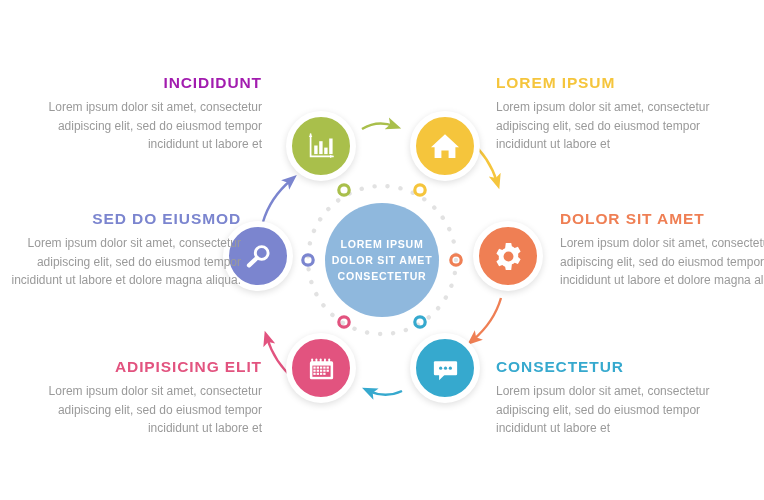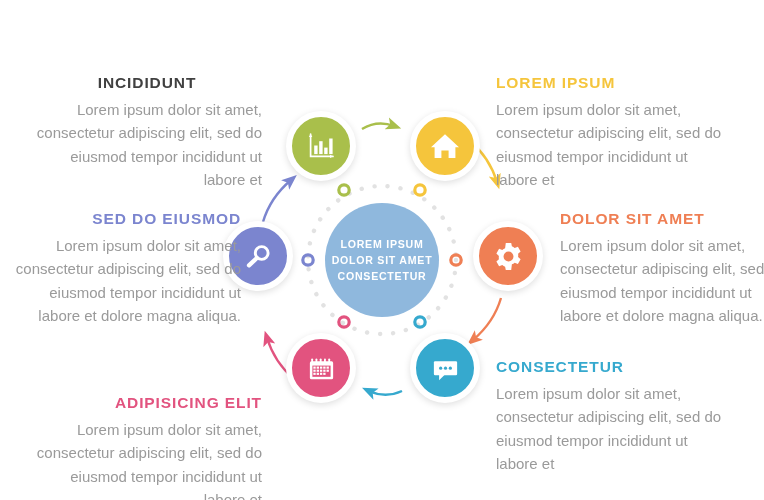--- a/index.html
+++ b/index.html
@@ -33,21 +33,21 @@
     width: 230px;
   }
   .block .title {
     font-size: 15.5px;
     font-weight: bold;
     letter-spacing: 0.9px;
     margin: 0 0 7px 0;
     line-height: 1.1;
   }
   .block .body {
-    font-size: 15px;
+    font-size: 12px;
     color: #9a9a9a;
     line-height: 1.55;
     margin: 0;
   }
   .align-right { text-align: right; }
   .align-left  { text-align: left; }
 
   
   #blk-incididunt   { left: 32px;  top: 74px; }
   #blk-lorem        { left: 496px; top: 74px; }
@@ -232,41 +232,41 @@
   <div class="node" id="node-sed" style="background:#7b85cf;">
     <span>
       <svg width="31" height="31" viewBox="0 0 32 32">
         <circle cx="19.3" cy="12.4" r="6.6" fill="none" stroke="#ffffff" stroke-width="3"></circle>
         <path d="M14.3 17.6 L6.2 25.2" stroke="#ffffff" stroke-width="4.4" stroke-linecap="round"></path>
       </svg>
     </span>
   </div>
 
   <div class="block align-right" id="blk-incididunt">
-    <p class="title" style="color:#404040;text-align:center;">INCIDIDUNT</p>
+    <p class="title" style="color:#a21caf;">INCIDIDUNT</p>
     <p class="body">Lorem ipsum dolor sit amet, consectetur adipiscing elit, sed do eiusmod tempor incididunt ut labore et</p>
   </div>
 
   <div class="block align-left" id="blk-lorem">
     <p class="title" style="color:#f5c53c;">LOREM IPSUM</p>
     <p class="body">Lorem ipsum dolor sit amet, consectetur adipiscing elit, sed do eiusmod tempor incididunt ut labore et</p>
   </div>
 
   <div class="block align-left" id="blk-dolor">
     <p class="title" style="color:#ef7f54;">DOLOR SIT AMET</p>
     <p class="body">Lorem ipsum dolor sit amet, consectetur adipiscing elit, sed do eiusmod tempor incididunt ut labore et dolore magna aliqua.</p>
   </div>
 
   <div class="block align-left" id="blk-consectetur">
     <p class="title" style="color:#36a9ce;">CONSECTETUR</p>
     <p class="body">Lorem ipsum dolor sit amet, consectetur adipiscing elit, sed do eiusmod tempor incididunt ut labore et</p>
   </div>
 
   <div class="block align-right" id="blk-adipisicing">
-    <p class="title" style="color:#e2537f;margin-top:36px;">ADIPISICING ELIT</p>
+    <p class="title" style="color:#e2537f;">ADIPISICING ELIT</p>
     <p class="body">Lorem ipsum dolor sit amet, consectetur adipiscing elit, sed do eiusmod tempor incididunt ut labore et</p>
   </div>
 
   <div class="block align-right" id="blk-sed">
     <p class="title" style="color:#7b85cf;">SED DO EIUSMOD</p>
     <p class="body">Lorem ipsum dolor sit amet, consectetur adipiscing elit, sed do eiusmod tempor incididunt ut labore et dolore magna aliqua.</p>
   </div>
 
 </div>
 

